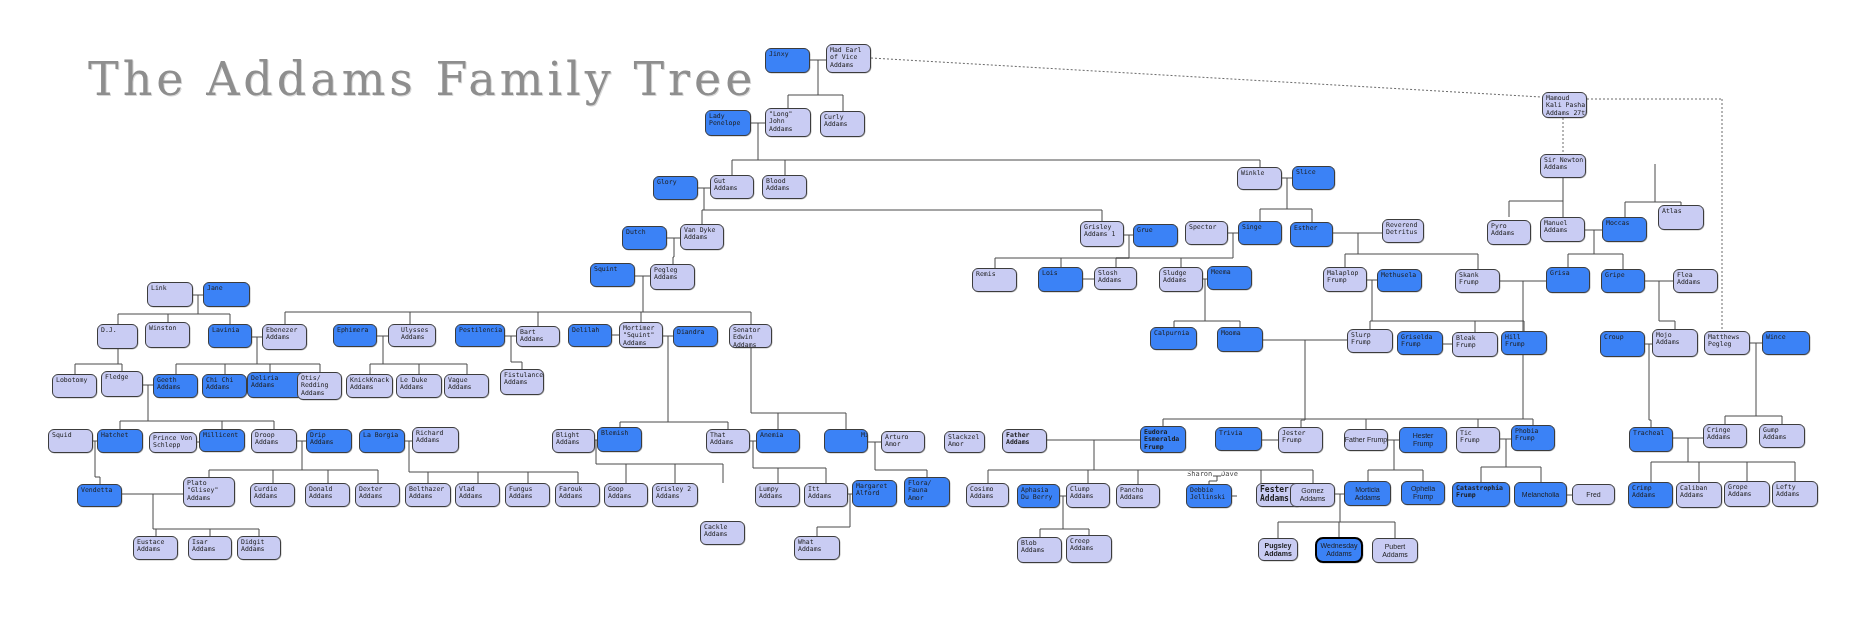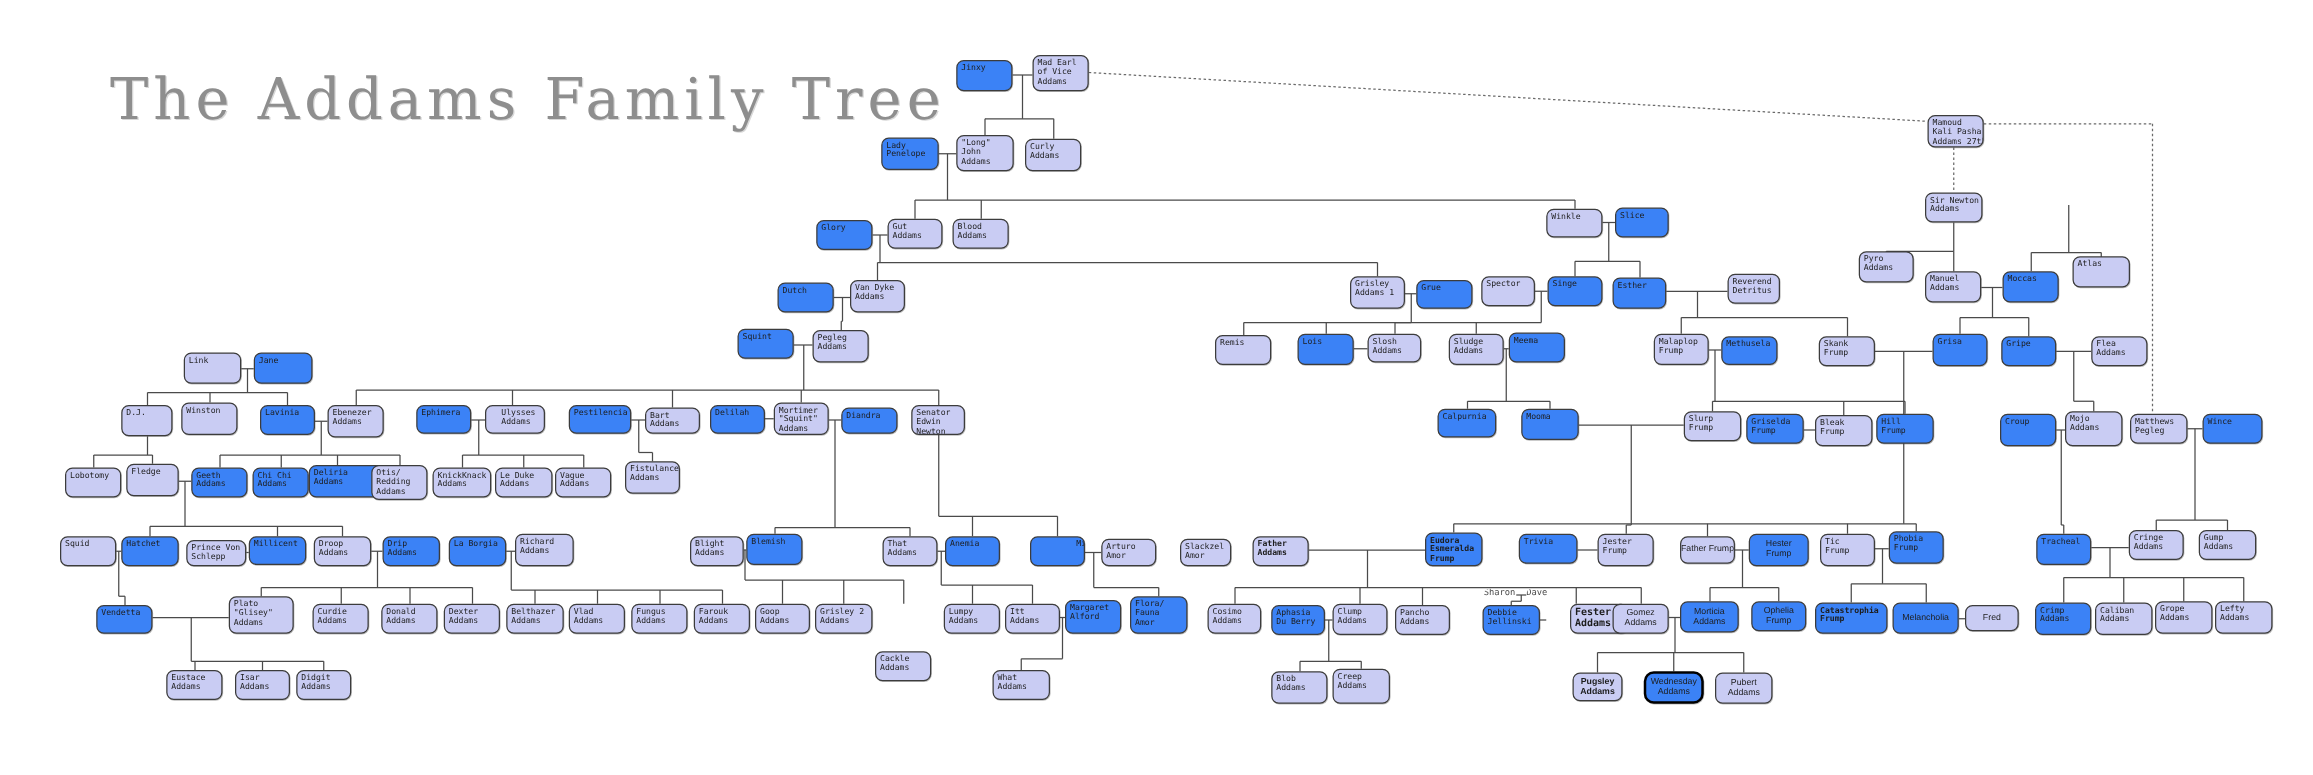--- a/index.html
+++ b/index.html
@@ -291,21 +291,21 @@
       <div class="node m" style="left: 1185px; top: 221px; width: 43px; height: 24px;">Spector</div>
       <div class="node f" style="left: 1238px; top: 221px; width: 44px; height: 24px;">Singe</div>
       <div class="node f" style="left: 1290px; top: 222px; width: 43px; height: 25px;">Esther</div>
       <div class="node m" style="left: 1382px; top: 219px; width: 42px; height: 24px;">Reverend
 Detritus</div>
       <div class="node m" style="left: 1542px; top: 92px; width: 45px; height: 26px;">Mamoud
 Kali Pasha
 Addams 27th</div>
       <div class="node m" style="left: 1540px; top: 154px; width: 46px; height: 24px;">Sir Newton
 Addams</div>
-      <div class="node m" style="left: 1487px; top: 201px; width: 44px; height: 25px;">Pyro
+      <div class="node m" style="left: 1487px; top: 220px; width: 44px; height: 25px;">Pyro
 Addams</div>
       <div class="node m" style="left: 1540px; top: 217px; width: 45px; height: 25px;">Manuel
 Addams</div>
       <div class="node f" style="left: 1602px; top: 217px; width: 45px; height: 25px;">Moccas</div>
       <div class="node m" style="left: 1658px; top: 205px; width: 46px; height: 25px;">Atlas</div>
       <div class="node m" style="left: 972px; top: 268px; width: 45px; height: 24px;">Remis</div>
       <div class="node f" style="left: 1038px; top: 267px; width: 45px; height: 25px;">Lois</div>
       <div class="node m" style="left: 1094px; top: 267px; width: 43px; height: 23px;">Slosh
 Addams</div>
       <div class="node m" style="left: 1159px; top: 267px; width: 44px; height: 25px;">Sludge
@@ -333,21 +333,21 @@
       <div class="node f" style="left: 455px; top: 324px; width: 50px; height: 23px;">Pestilencia</div>
       <div class="node m" style="left: 516px; top: 326px; width: 44px; height: 21px;">Bart
 Addams</div>
       <div class="node f" style="left: 568px; top: 324px; width: 44px; height: 23px;">Delilah</div>
       <div class="node m" style="left: 619px; top: 322px; width: 44px; height: 26px;">Mortimer
 "Squint"
 Addams</div>
       <div class="node f" style="left: 673px; top: 326px; width: 45px; height: 21px;">Diandra</div>
       <div class="node m" style="left: 729px; top: 324px; width: 43px; height: 24px;">Senator
 Edwin
-Newton</div>
+Addams</div>
       <div class="node f" style="left: 1150px; top: 327px; width: 47px; height: 23px;">Calpurnia</div>
       <div class="node f" style="left: 1217px; top: 327px; width: 46px; height: 25px;">Mooma</div>
       <div class="node m" style="left: 1347px; top: 329px; width: 46px; height: 24px;">Slurp
 Frump</div>
       <div class="node f" style="left: 1397px; top: 331px; width: 46px; height: 24px;">Griselda
 Frump</div>
       <div class="node m" style="left: 1452px; top: 332px; width: 46px; height: 25px;">Bleak
 Frump</div>
       <div class="node f" style="left: 1501px; top: 331px; width: 46px; height: 24px;">Hill
 Frump</div>

